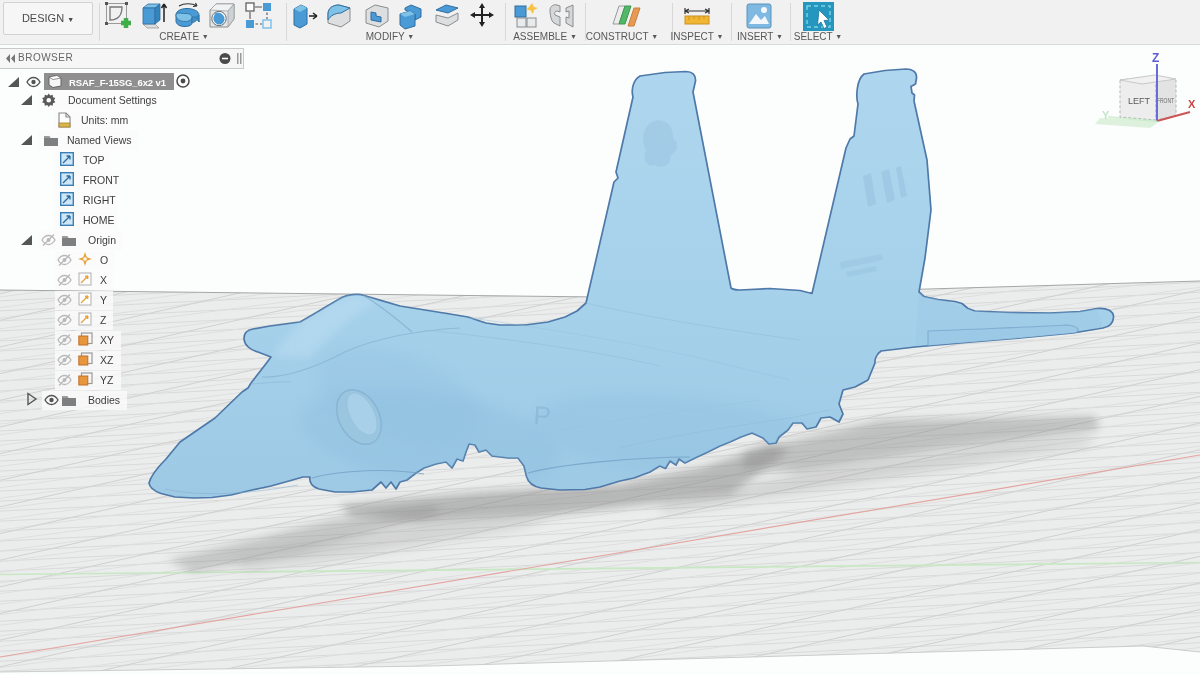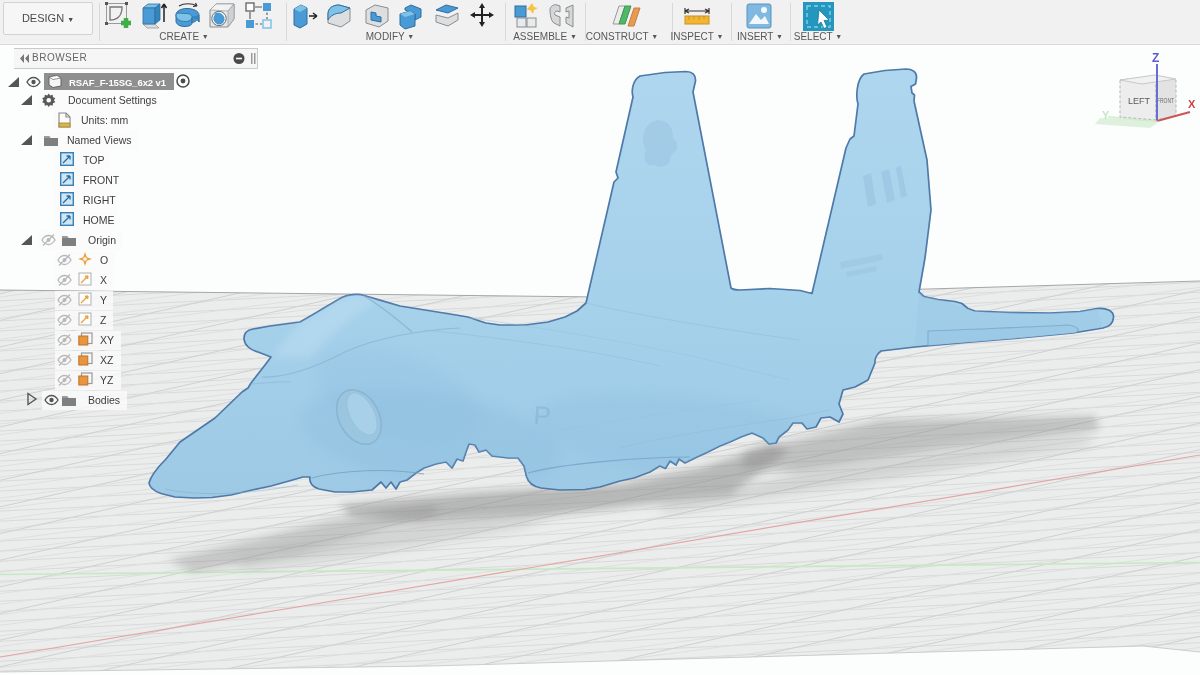--- a/index.html
+++ b/index.html
@@ -6,21 +6,21 @@
 body{font-family:"Liberation Sans",sans-serif;}
 #app{position:relative;width:1200px;height:675px;overflow:hidden;background:#fcfdfd;}
 #vp{position:absolute;left:0;top:0;}
 #toolbar{position:absolute;left:0;top:0;width:1200px;height:44px;background:#f1f1f1;border-bottom:1px solid #d9d9d9;}
 .sep{position:absolute;top:3px;height:38px;width:1px;background:#d8d8d8;}
 .glabel{position:absolute;top:31px;font-size:10px;color:#575757;white-space:nowrap;transform:translateX(-50%);}
 .glabel .car{font-size:7px;vertical-align:1px;}
 #designbtn{position:absolute;left:3px;top:2px;width:88px;height:31px;border:1px solid #d2d2d2;border-radius:2px;background:#f6f6f6;color:#4a4a4a;font-size:11px;text-align:center;line-height:31px;}
 .ticon{position:absolute;top:1px;}
 #browser{position:absolute;left:0;top:48px;width:260px;}
-#bheader{position:absolute;left:14px;top:0;width:243px;height:19px;background:#f6f6f6;border:1px solid #c9c9c9;border-left:none;}
+#bheader{position:absolute;left:0;top:0;width:243px;height:19px;background:#f6f6f6;border:1px solid #c9c9c9;border-left:none;}
 #bheader .btxt{position:absolute;left:18px;top:3px;font-size:10px;color:#666;letter-spacing:0.5px;}
 .trow{position:absolute;height:20px;font-size:10.5px;color:#3d3d3d;}
 .rowbg{position:absolute;top:-2px;height:19px;background:rgba(250,250,250,0.82);}
 </style>
 </head>
 <body>
 <div id="app">
 <svg id="vp" width="1200" height="675" viewBox="0 0 1200 675">
   <defs>
     <pattern id="hatchA" width="11" height="10" patternUnits="userSpaceOnUse" patternTransform="rotate(-2.8)">

